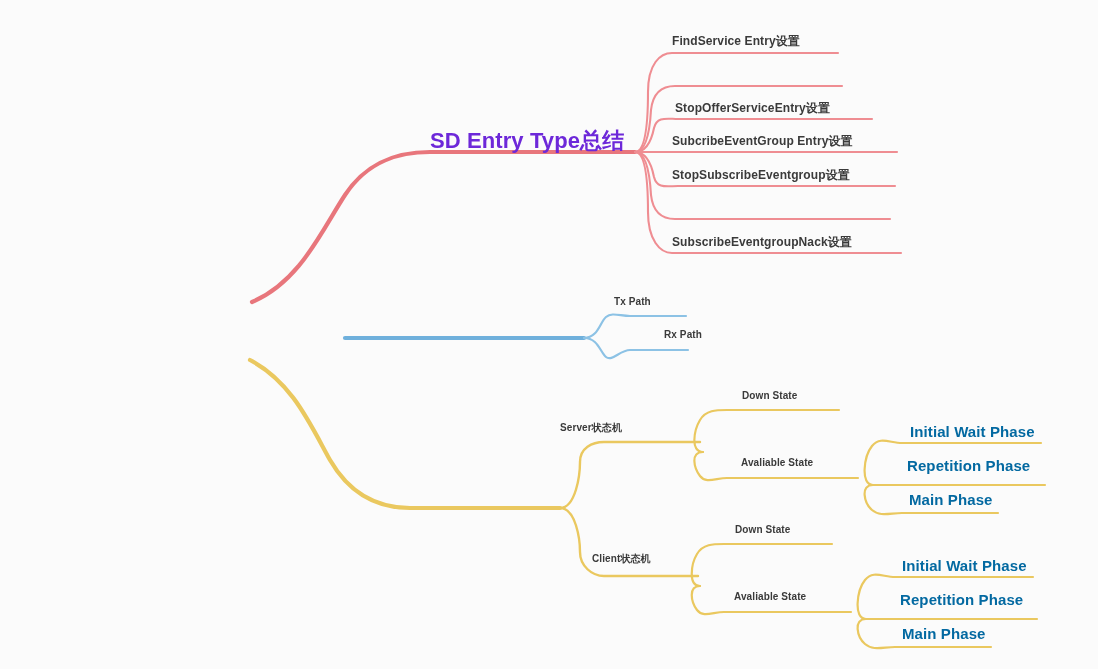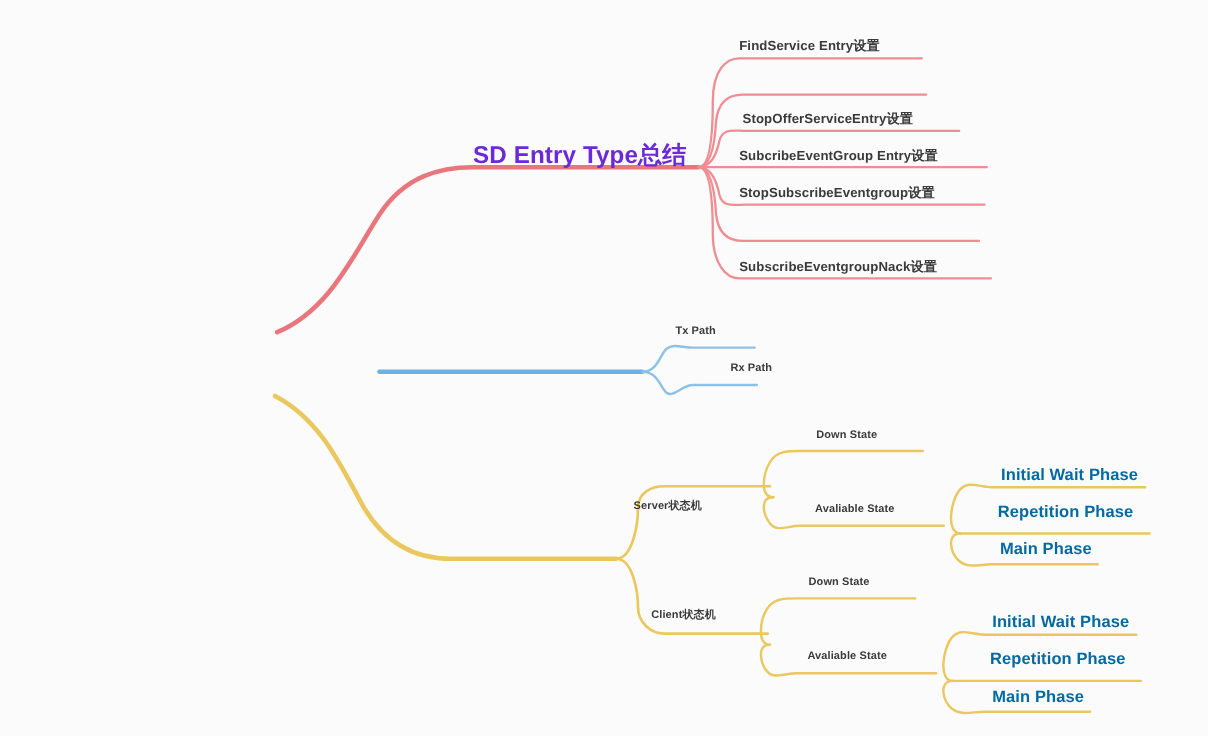--- a/index.html
+++ b/index.html
@@ -125,21 +125,21 @@
 
   <div class="node lvl2" style="left:672px; top:33px;">FindService Entry设置</div>
   <div class="node lvl2" style="left:675px; top:100px;">StopOfferServiceEntry设置</div>
   <div class="node lvl2" style="left:672px; top:133px;">SubcribeEventGroup Entry设置</div>
   <div class="node lvl2" style="left:672px; top:167px;">StopSubscribeEventgroup设置</div>
   <div class="node lvl2" style="left:672px; top:234px;text-align:center;">SubscribeEventgroupNack设置</div>
 
   <div class="node lvl3" style="left:614px; top:296px;">Tx Path</div>
   <div class="node lvl3" style="left:616px; top:329px;margin-left:48px;">Rx Path</div>
 
-  <div class="node lvl3" style="left:576px; top:421px;margin-top:32px;">Server状态机</div>
+  <div class="node lvl3" style="left:560px; top:421px;">Server状态机</div>
   <div class="node lvl3" style="left:742px; top:390px;">Down State</div>
   <div class="node lvl3" style="left:741px; top:457px;">Avaliable State</div>
   <div class="node lvl4" style="left:910px; top:423px;">Initial Wait Phase</div>
   <div class="node lvl4" style="left:907px; top:457px;">Repetition Phase</div>
   <div class="node lvl4" style="left:909px; top:491px;">Main Phase</div>
 
   <div class="node lvl3" style="left:592px; top:552px;">Client状态机</div>
   <div class="node lvl3" style="left:735px; top:524px;">Down State</div>
   <div class="node lvl3" style="left:734px; top:591px;">Avaliable State</div>
   <div class="node lvl4" style="left:902px; top:557px;">Initial Wait Phase</div>

